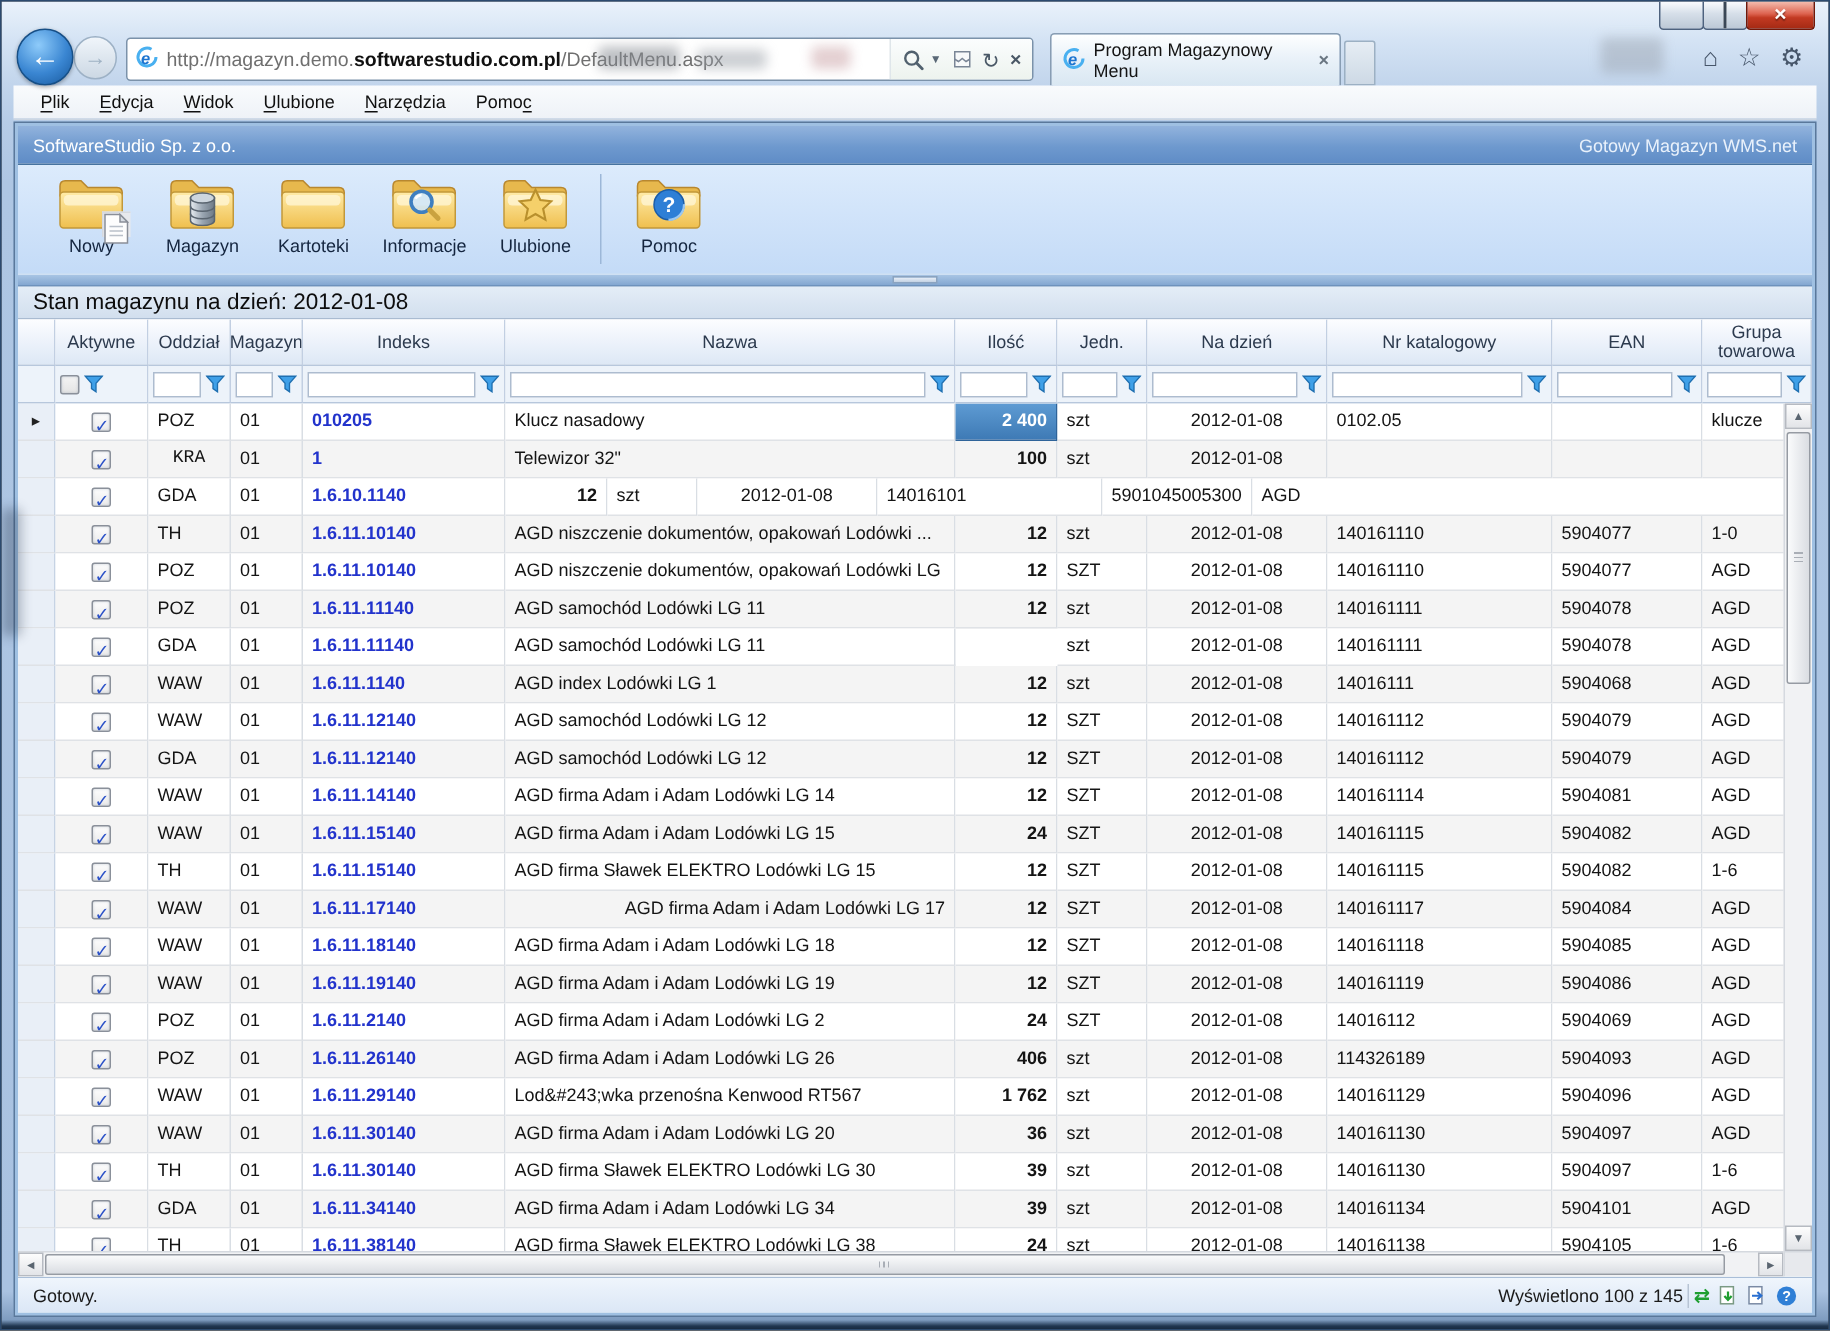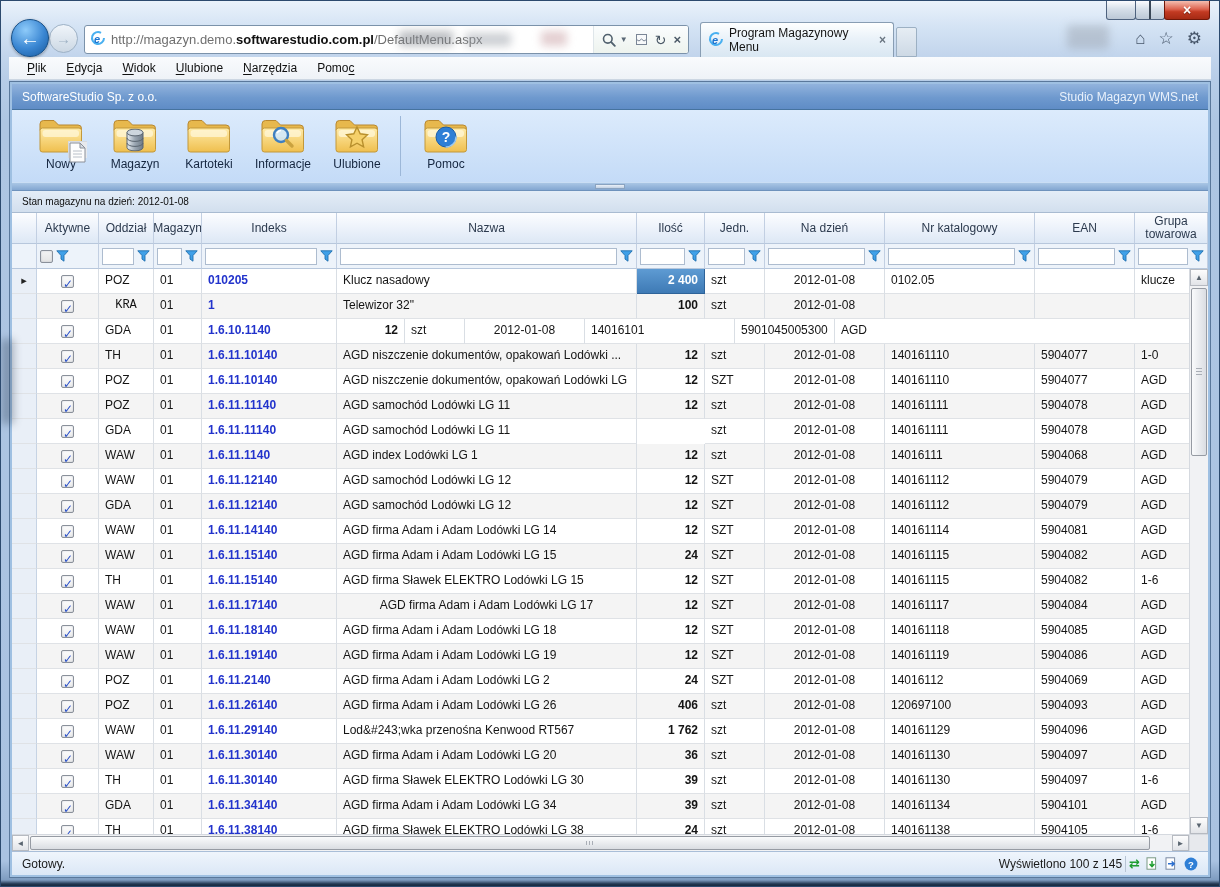--- a/index.html
+++ b/index.html
@@ -57,21 +57,21 @@
   .tool-ic{width:46px;height:40px;position:relative;}
   .tool-ic .ovl{position:absolute;}
   .ovl.center{left:50%;top:58%;transform:translate(-50%,-50%);}
   .ovl.corner{right:-3px;bottom:-2px;}
   .tool-lb{font-size:12px;color:#14253f;}
   .tsep{width:1px;height:60px;background:#9cb7d8;margin:1px 8px 0 6px;}
   .splitter{flex:0 0 9px;background:linear-gradient(#aac6e5,#83a7d1);border-top:1px solid #cadef4;border-bottom:1px solid #6e92bc;position:relative;}
   .sphandle{position:absolute;left:50%;top:1px;width:30px;height:5px;margin-left:-15px;
     background:linear-gradient(#eaf0f8,#c2d1e3);border:1px solid #8aa3c0;}
   .caption{flex:0 0 22px;background:linear-gradient(#e4edf7,#d2dfee);border-bottom:1px solid #a9bbd1;
-    display:flex;align-items:center;padding:0 10px;font-size:10px;color:#0d0d0d;}
+    display:flex;align-items:center;padding:0 10px;font-size:15px;color:#0d0d0d;}
   
   .grid{flex:1 1 auto;position:relative;overflow:hidden;background:#fff;}
   .ghead{display:flex;height:31px;}
   .hc{flex:0 0 auto;background:linear-gradient(#fcfdff,#ebf1fa 55%,#dde8f5);border-right:1px solid #c2cfe2;border-bottom:1px solid #b7c7dc;
     font-size:12px;color:#2c3a4e;display:flex;align-items:center;justify-content:center;text-align:center;line-height:13px;overflow:hidden;padding:0 2px;}
   .gfilter{display:flex;height:25px;}
   .fc{flex:0 0 auto;background:#edf3fa;border-right:1px solid #c2cfe2;border-bottom:1px solid #b7c7dc;
     display:flex;align-items:center;gap:3px;padding:0 3px;overflow:hidden;}
   .fbox{flex:1 1 auto;height:17px;background:#fff;border:1px solid #adbccf;}
   .funnel{flex:0 0 13px;display:flex;}
@@ -203,21 +203,21 @@
   <div class="sm" style="left:464px;top:32px;width:46px;height:13px;background:#9aa0a8;opacity:.5;"></div>
   <div class="sm" style="left:540px;top:30px;width:26px;height:15px;background:#c9a0a4;opacity:.5;"></div>
   <div class="sm" style="left:1066px;top:24px;width:42px;height:24px;background:#8a9099;opacity:.35;"></div>
   <div class="sm" style="left:0px;top:338px;width:13px;height:85px;background:#2a3a50;opacity:.35;"></div>
 
   <div class="vframe">
     <div class="page">
 
       <div class="appheader">
         <span>SoftwareStudio Sp. z o.o.</span>
-        <span class="prod">Studio Magazyn WMS.net</span>
+        <span class="prod">Gotowy Magazyn WMS.net</span>
       </div>
 
       <div class="toolbar" id="toolbar">
           <div class="tool">
             <div class="tool-ic"><svg width="46" height="40" viewBox="0 0 46 40">
                 <defs>
                   <linearGradient id="fg" x1="0" y1="0" x2="0" y2="1">
                     <stop offset="0" stop-color="#ffeba8"></stop>
                     <stop offset="1" stop-color="#efbf4e"></stop>
                   </linearGradient>
@@ -649,21 +649,21 @@
               <div class="cell grupa" style="flex: 1 1 62px; width: 62px; text-align: left;">1-6</div>
             </div>
             <div class="grow-row alt">
               <div class="cell ind"></div>
               <div class="cell active" style="flex: 0 0 62px; width: 62px; text-align: center;">
                 <div class="cb checked"></div>
               </div>
               <div class="cell oddzial" style="flex: 0 0 55px; width: 55px; text-align: left;">WAW</div>
               <div class="cell magazyn" style="flex: 0 0 48px; width: 48px; text-align: left;">01</div>
               <div class="cell indeks" style="flex: 0 0 135px; width: 135px; text-align: left;">1.6.11.17140</div>
-              <div class="cell nazwa" style="flex: 0 0 300px; width: 300px; text-align: center;">AGD firma Adam i Adam Lodówki LG 17</div>
+              <div class="cell nazwa" style="flex: 0 0 300px; width: 300px; text-align: right;">AGD firma Adam i Adam Lodówki LG 17</div>
               <div class="cell ilosc" style="flex: 0 0 68px; width: 68px; text-align: right;">12</div>
               <div class="cell jedn" style="flex: 0 0 60px; width: 60px; text-align: left;">SZT</div>
               <div class="cell na_dzien" style="flex: 0 0 120px; width: 120px; text-align: center;">2012-01-08</div>
               <div class="cell nr_kat" style="flex: 0 0 150px; width: 150px; text-align: left;">140161117</div>
               <div class="cell ean" style="flex: 0 0 100px; width: 100px; text-align: left;">5904084</div>
               <div class="cell grupa" style="flex: 1 1 62px; width: 62px; text-align: left;">AGD</div>
             </div>
             <div class="grow-row">
               <div class="cell ind"></div>
               <div class="cell active" style="flex: 0 0 62px; width: 62px; text-align: center;">
@@ -717,21 +717,21 @@
               <div class="cell active" style="flex: 0 0 62px; width: 62px; text-align: center;">
                 <div class="cb checked"></div>
               </div>
               <div class="cell oddzial" style="flex: 0 0 55px; width: 55px; text-align: left;">POZ</div>
               <div class="cell magazyn" style="flex: 0 0 48px; width: 48px; text-align: left;">01</div>
               <div class="cell indeks" style="flex: 0 0 135px; width: 135px; text-align: left;">1.6.11.26140</div>
               <div class="cell nazwa" style="flex: 0 0 300px; width: 300px; text-align: left;">AGD firma Adam i Adam Lodówki LG 26</div>
               <div class="cell ilosc" style="flex: 0 0 68px; width: 68px; text-align: right;">406</div>
               <div class="cell jedn" style="flex: 0 0 60px; width: 60px; text-align: left;">szt</div>
               <div class="cell na_dzien" style="flex: 0 0 120px; width: 120px; text-align: center;">2012-01-08</div>
-              <div class="cell nr_kat" style="flex: 0 0 150px; width: 150px; text-align: left;">120697100</div>
+              <div class="cell nr_kat" style="flex: 0 0 150px; width: 150px; text-align: left;">114326189</div>
               <div class="cell ean" style="flex: 0 0 100px; width: 100px; text-align: left;">5904093</div>
               <div class="cell grupa" style="flex: 1 1 62px; width: 62px; text-align: left;">AGD</div>
             </div>
             <div class="grow-row">
               <div class="cell ind"></div>
               <div class="cell active" style="flex: 0 0 62px; width: 62px; text-align: center;">
                 <div class="cb checked"></div>
               </div>
               <div class="cell oddzial" style="flex: 0 0 55px; width: 55px; text-align: left;">WAW</div>
               <div class="cell magazyn" style="flex: 0 0 48px; width: 48px; text-align: left;">01</div>

